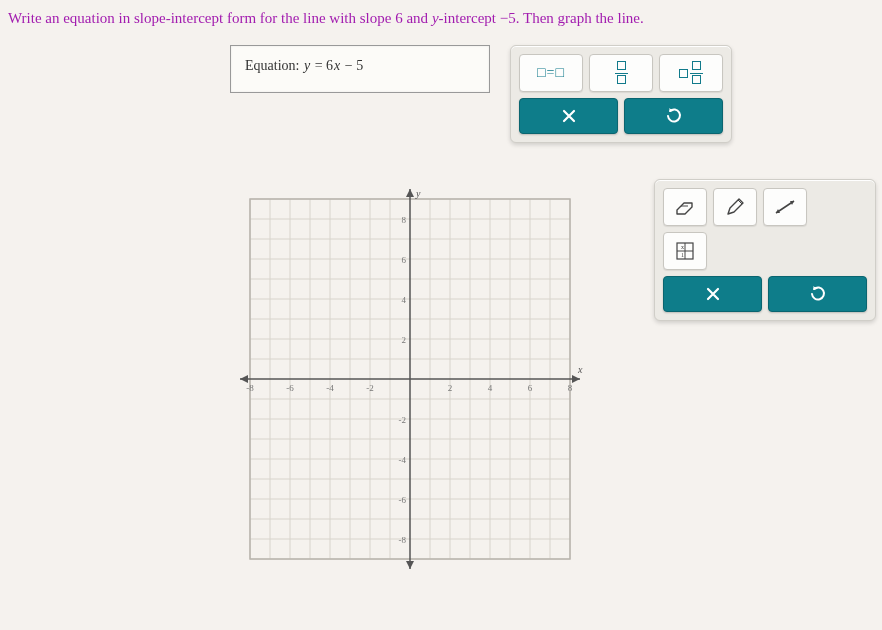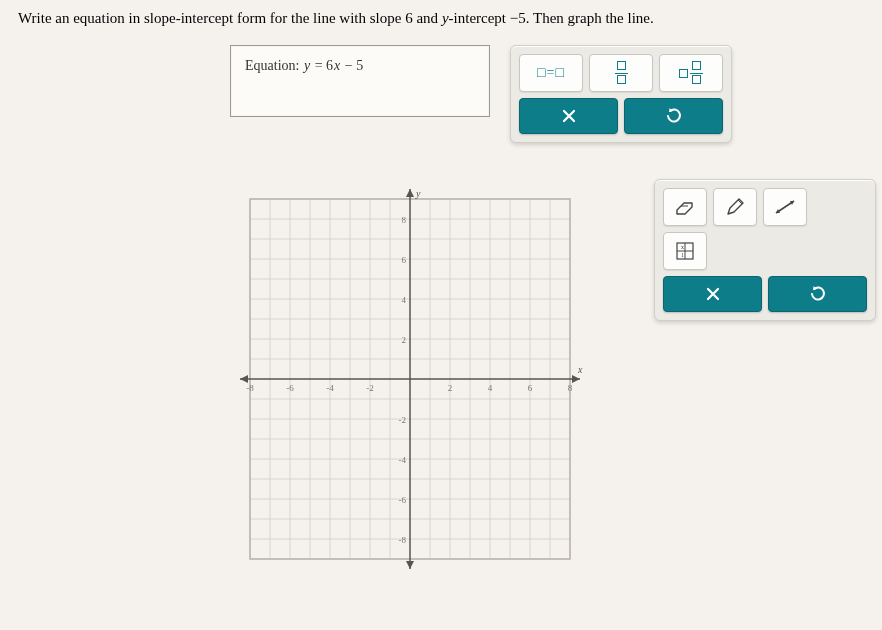--- a/index.html
+++ b/index.html
@@ -5,37 +5,37 @@
     * { box-sizing: border-box; margin: 0; padding: 0; }
     body {
       font-family: Georgia, 'Times New Roman', serif;
       background: #f5f2ee;
       width: 882px;
       height: 630px;
       overflow: hidden;
       color: #333;
     }
     .instruction {
-      padding: 10px 18px 18px;
+      padding: 10px 8px 18px;
       font-size: 15px;
-      color: #000000;
+      color: #a21caf;
     }
     .instruction .math-n { font-style: normal; }
     .instruction .math-i { font-style: italic; }
     .content-row {
       display: flex;
       gap: 20px;
       padding-left: 230px;
     }
     .equation-box {
       border: 1px solid #999;
       background: #fcfbf8;
       padding: 10px 14px 24px;
       width: 260px;
-      height: 72px;
+      height: 48px;
       box-shadow: inset 0 0 2px rgba(0,0,0,0.1);
     }
     .equation-label { font-size: 14px; }
     .equation-text { font-size: 14px; }
     .equation-text .var { font-style: italic; padding: 0 1px; }
     .panel {
       background: #eceae5;
       border: 1px solid #d0cec8;
       border-radius: 6px;
       padding: 8px;

